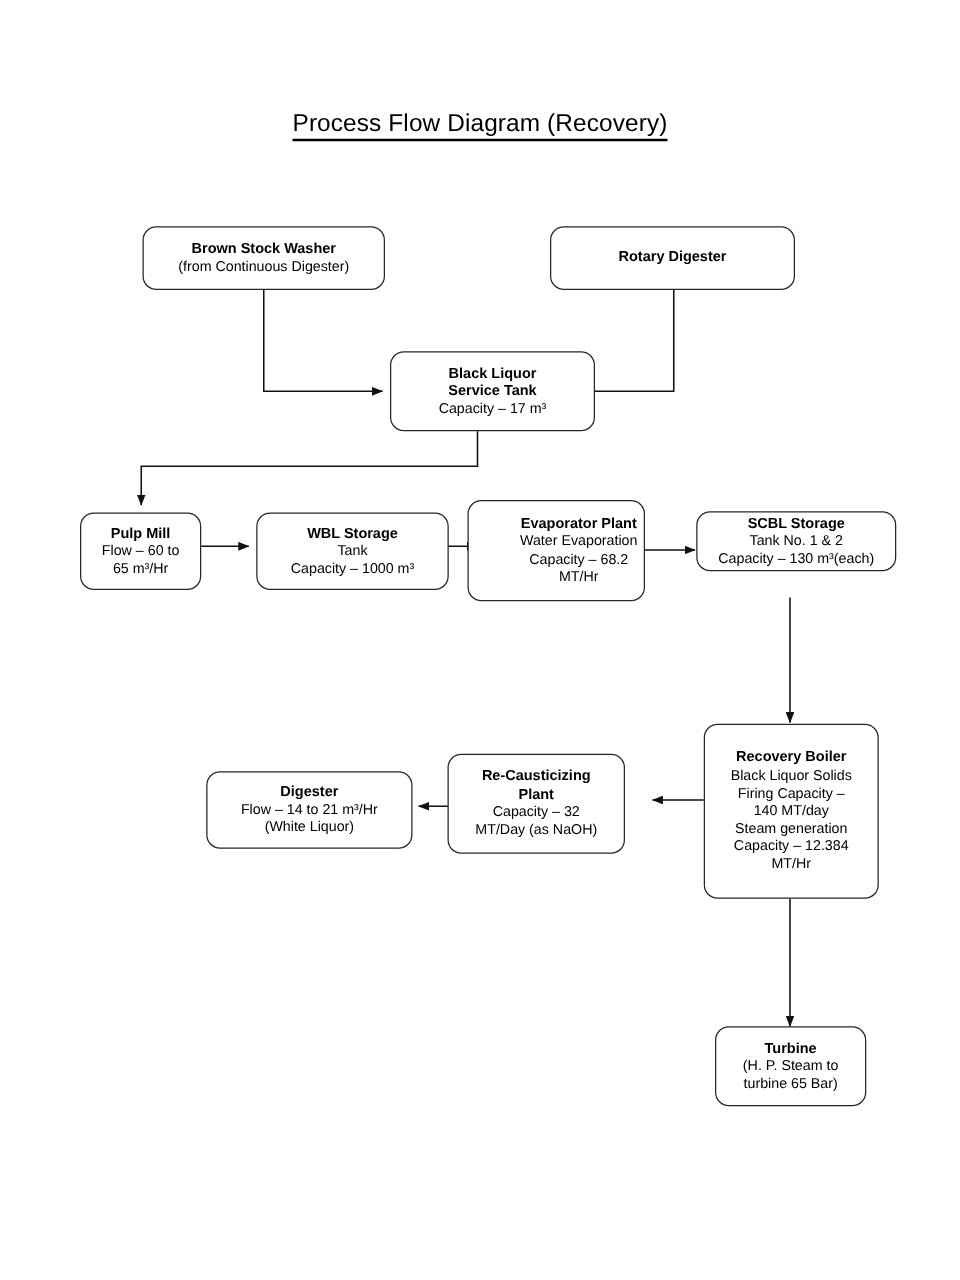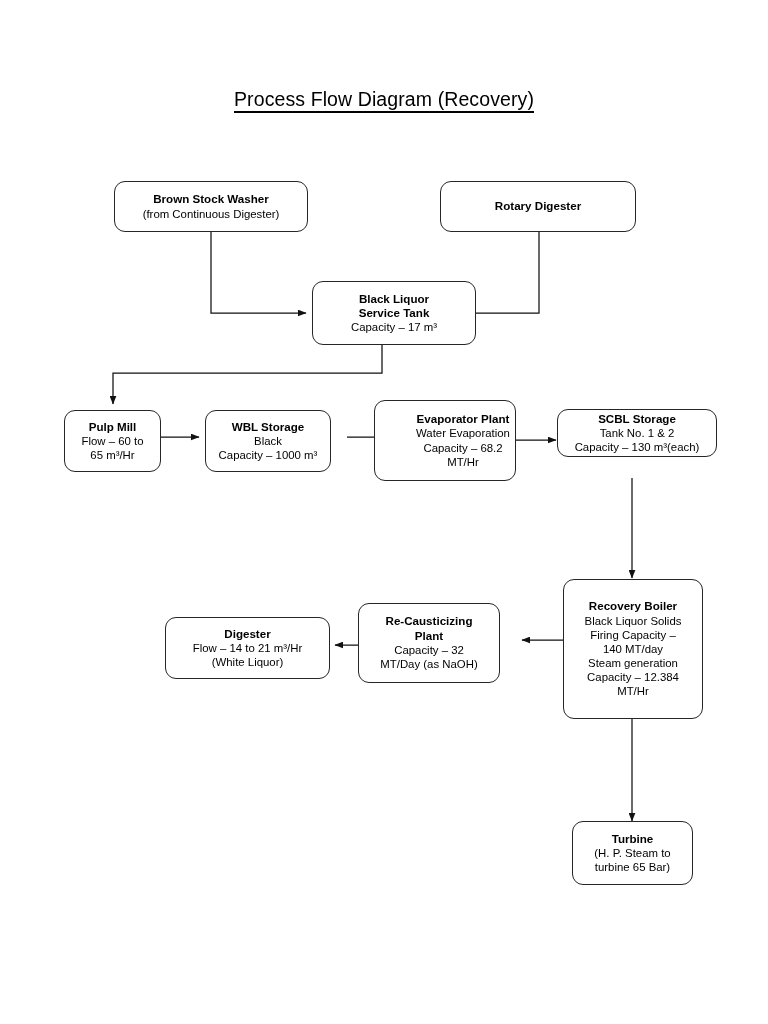--- a/index.html
+++ b/index.html
@@ -121,23 +121,23 @@
 Service Tank</div>
     <div class="node-sub">Capacity – 17 m³</div>
   </div>
 
   <div class="node-box" style="left:64px; top:410px; width:97px; height:62px;">
     <div class="node-title">Pulp Mill</div>
     <div class="node-sub">Flow – 60 to
 65 m³/Hr</div>
   </div>
 
-  <div class="node-box" style="left:205px; top:410px; width:126px; height:62px;">
+  <div class="node-box" style="left:205px; top:410px; width:154px; height:62px;">
     <div class="node-title">WBL Storage</div>
-    <div class="node-sub">Black
+    <div class="node-sub">Tank
 Capacity – 1000 m³</div>
   </div>
 
   <div class="node-box" style="left:374px; top:400px; width:142px; height:81px;padding-left:36px;">
     <div class="node-title">Evaporator Plant</div>
     <div class="node-sub">Water Evaporation
 Capacity – 68.2
 MT/Hr</div>
   </div>
 

